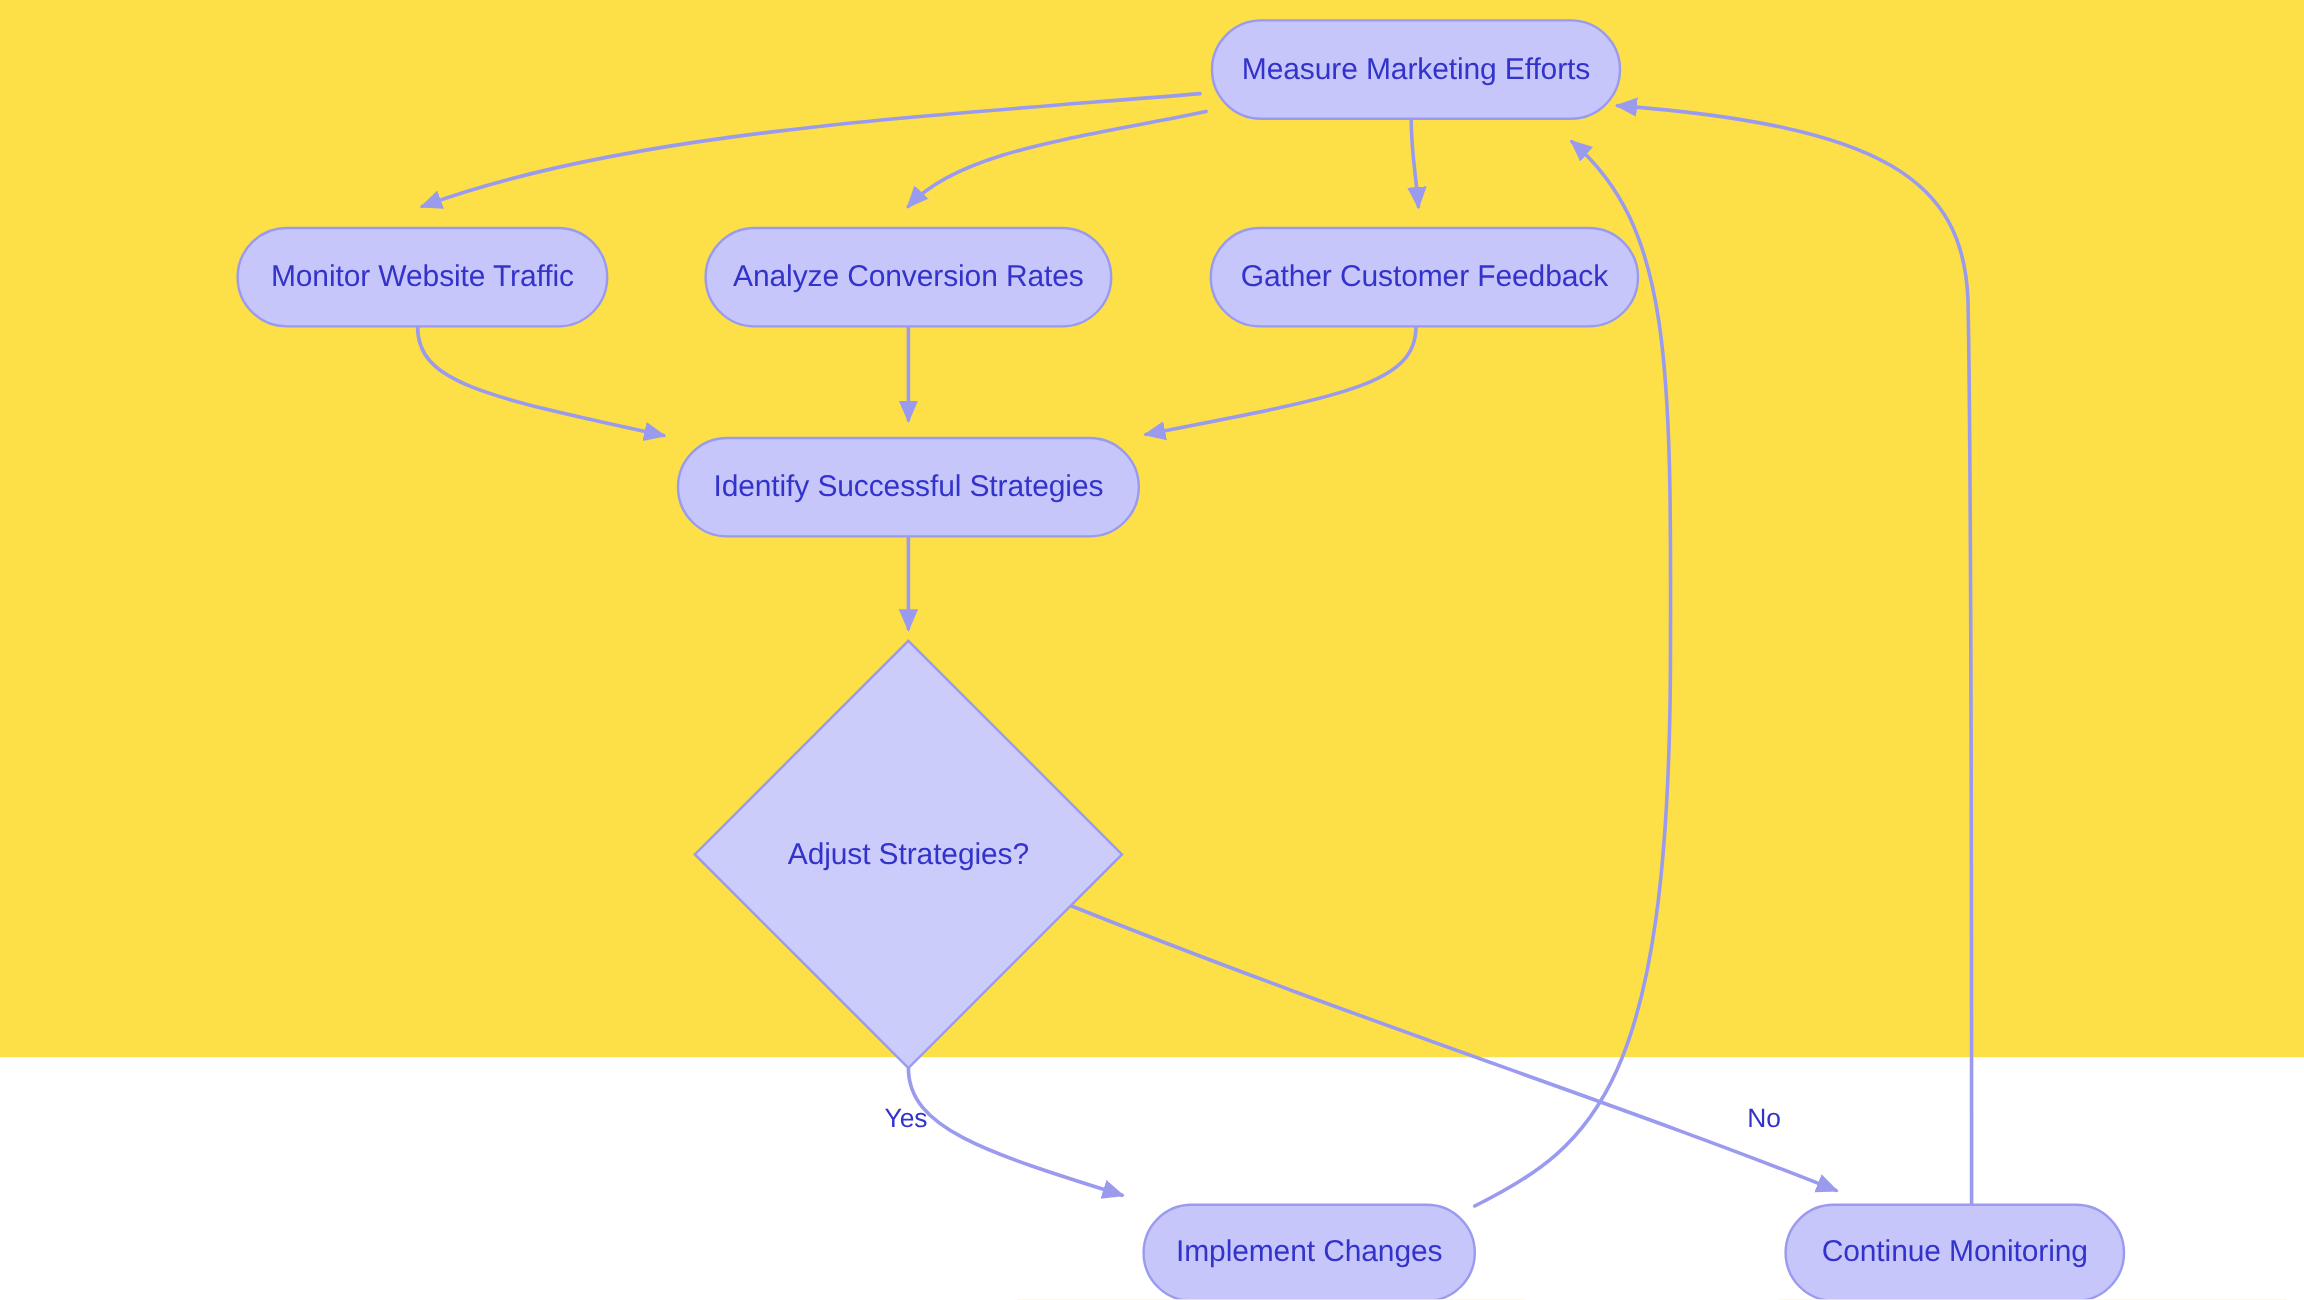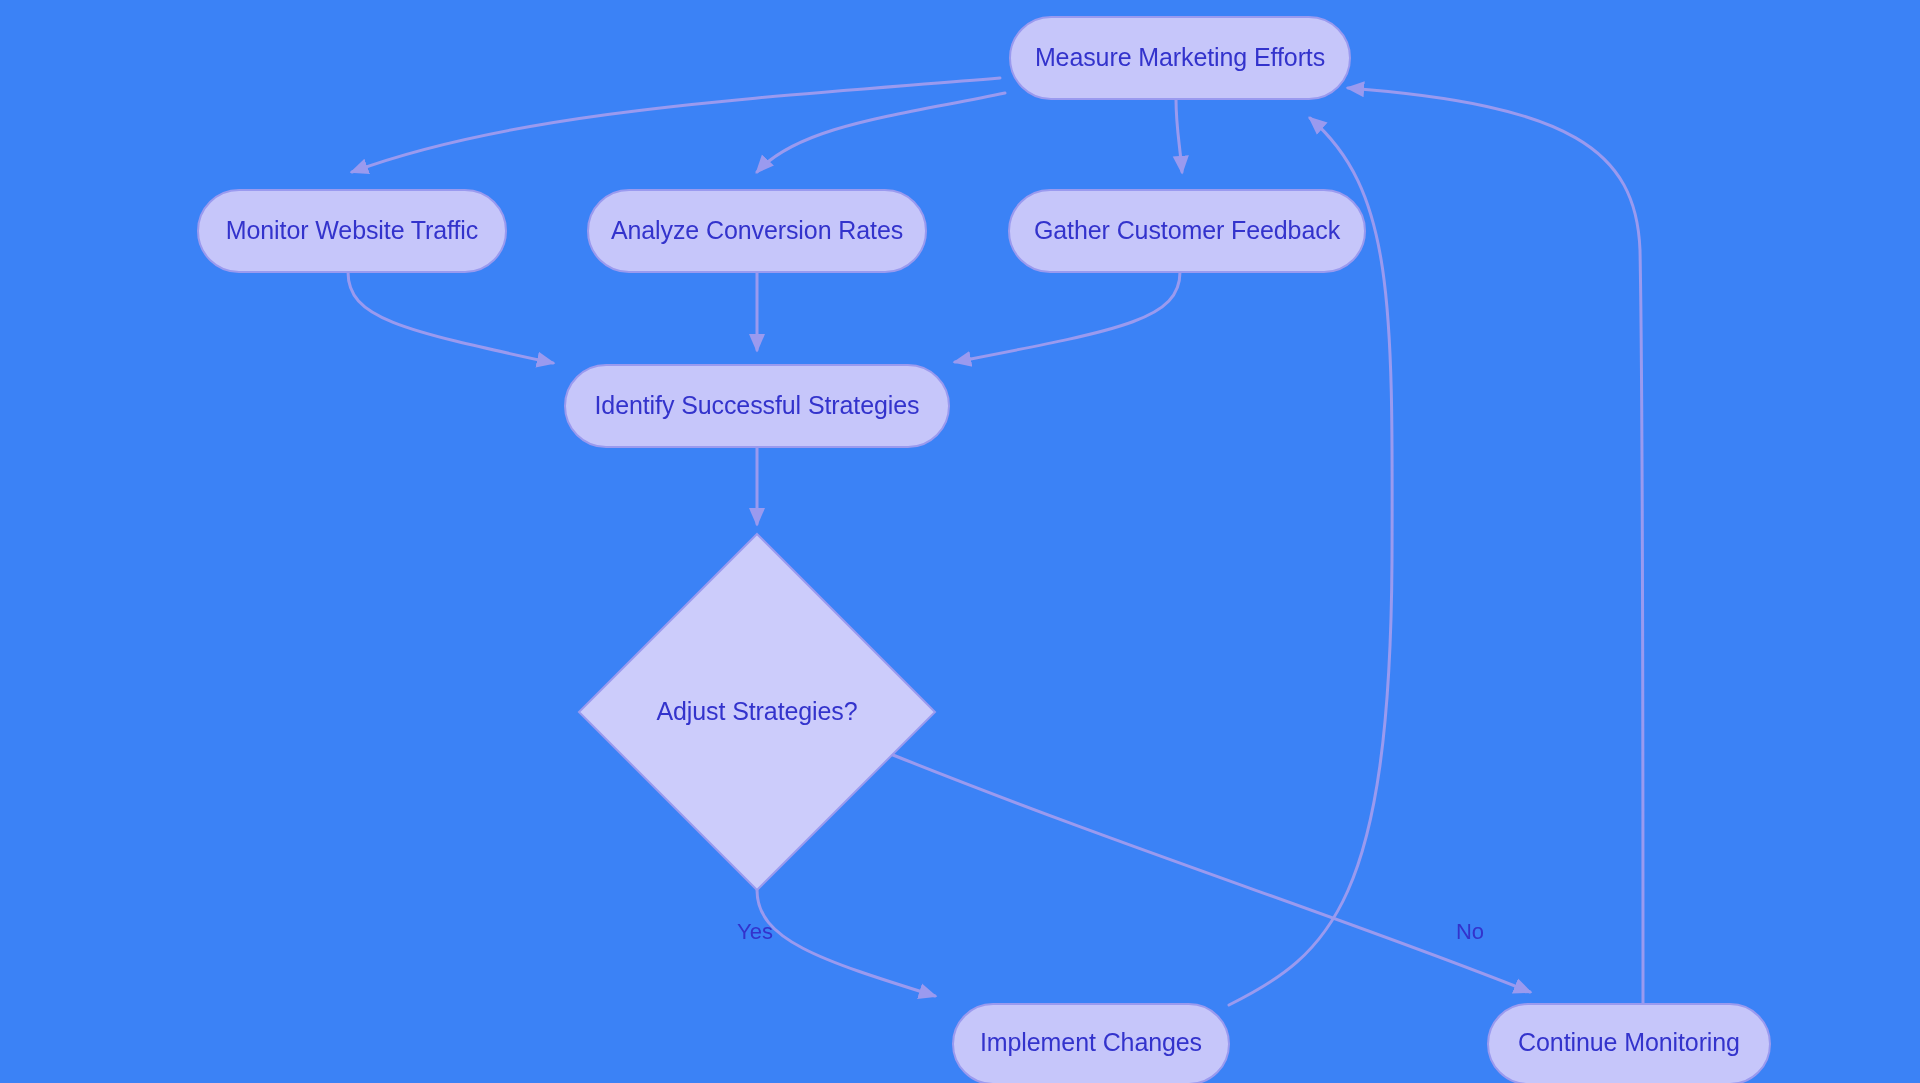--- a/index.html
+++ b/index.html
@@ -10,22 +10,22 @@
   }
   body {
     width: 1920px;
     height: 1083px;
     overflow: hidden;
     font-family: "Liberation Sans", "DejaVu Sans", sans-serif;
   }
   #flow-root {
     position: relative;
     width: 1920px;
-    height: 1083px;
-    background: #3b82f6;
+    height: 881px;
+    background: #fde047;
   }
   #flow-svg {
     position: absolute;
     left: 0;
     top: 0;
     width: 1920px;
     height: 1083px;
     display: block;
   }
   .node-label {

